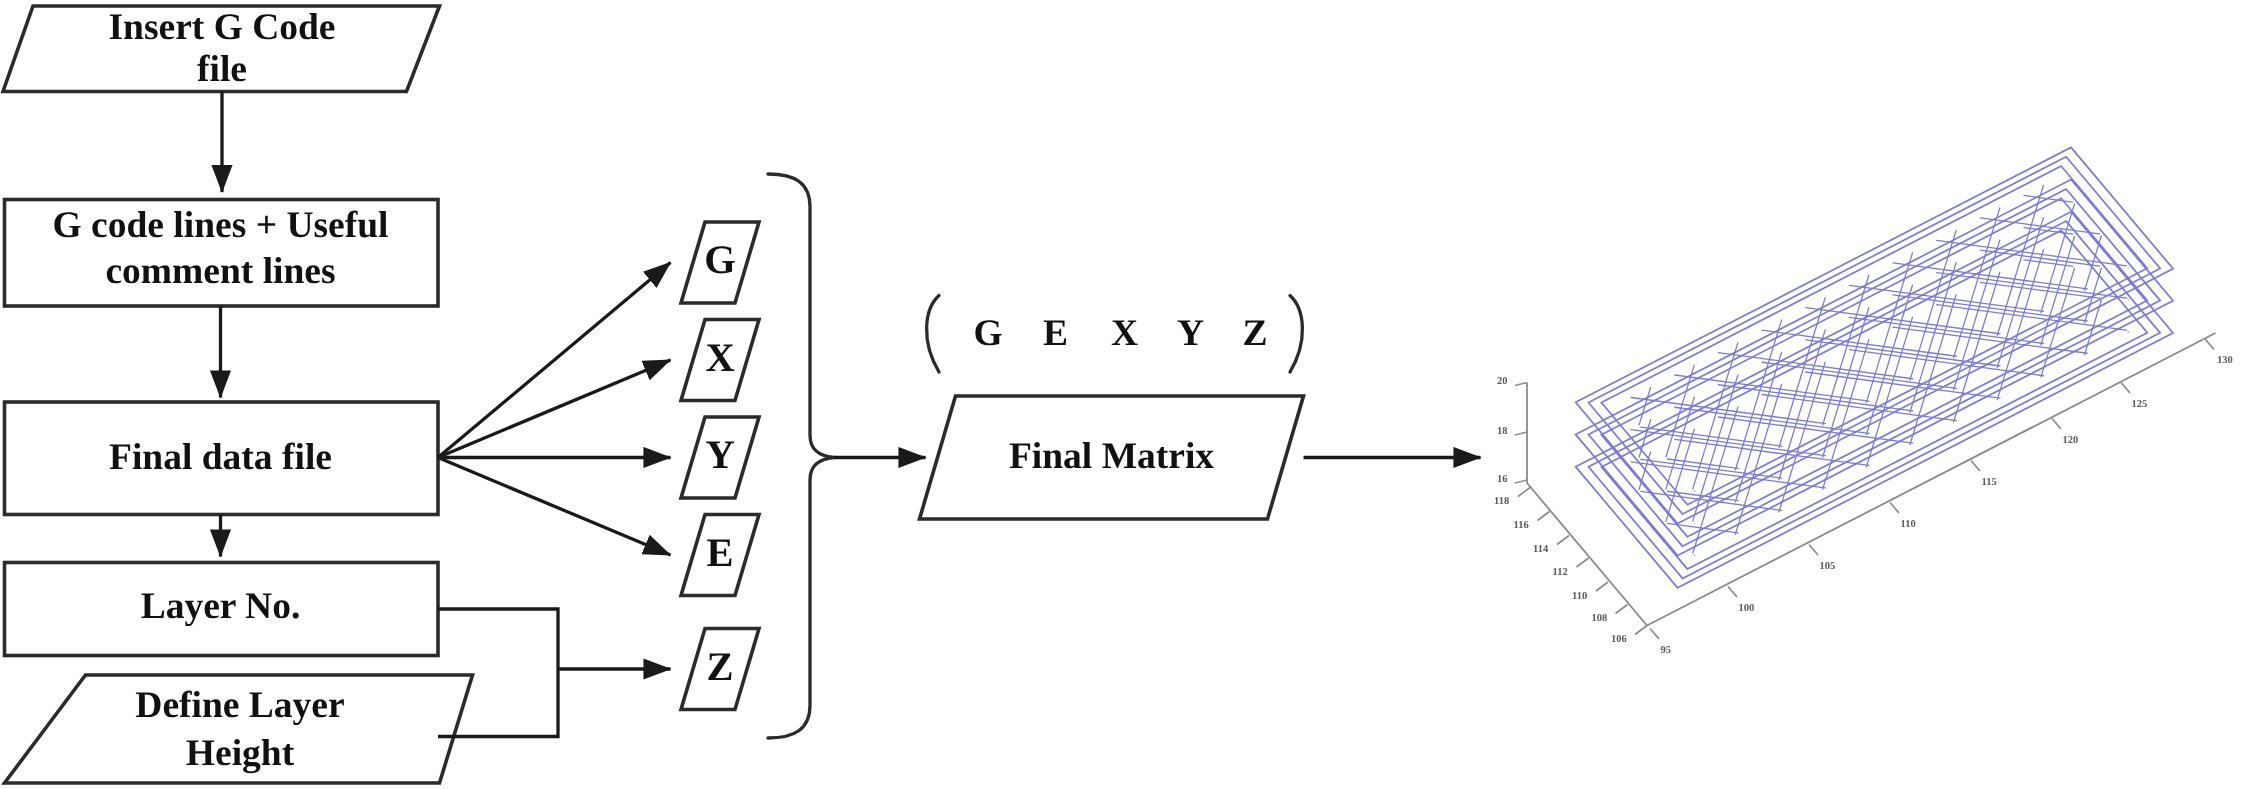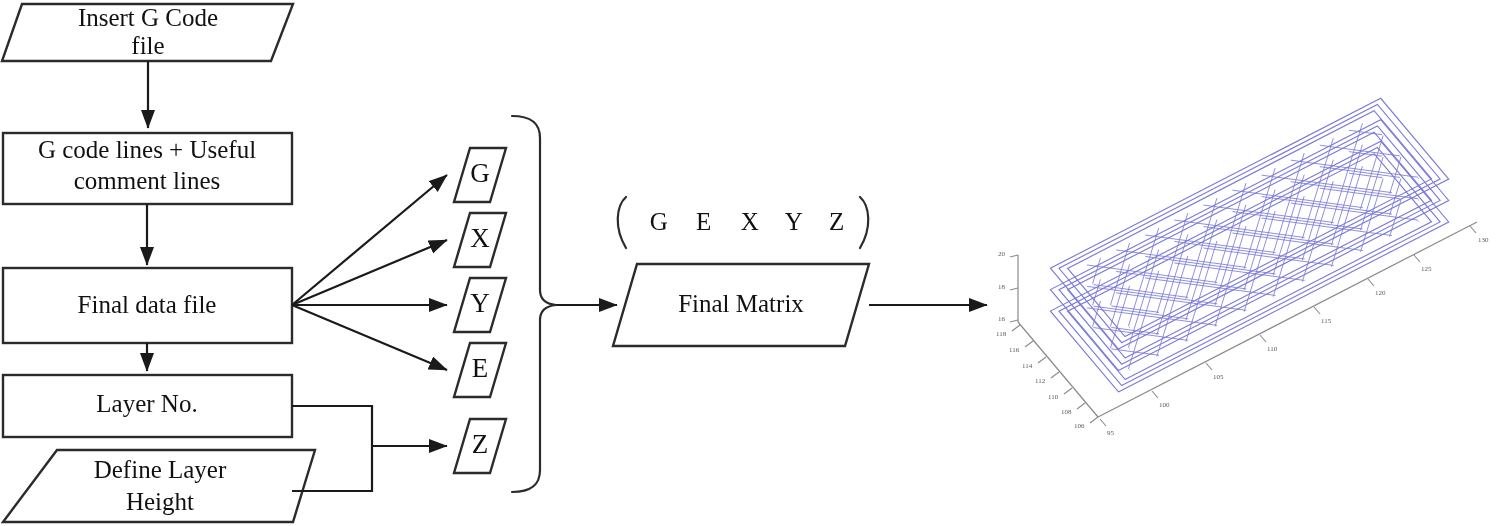--- a/index.html
+++ b/index.html
@@ -9,20 +9,21 @@
   }
   body {
     font-family: "Liberation Serif", "DejaVu Serif", serif;
   }
   #root {
     position: relative;
     width: 1500px;
     height: 526px;
     background: #ffffff;
     overflow: hidden;
+    font-weight: bold;
   }
   svg.canvas {
     position: absolute;
     top: 0;
     left: 0;
     width: 1500px;
     height: 526px;
     display: block;
   }
   .shape-stroke {

